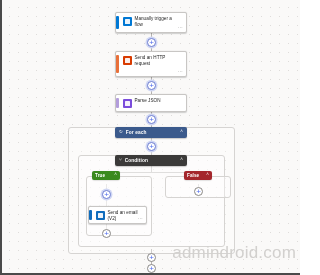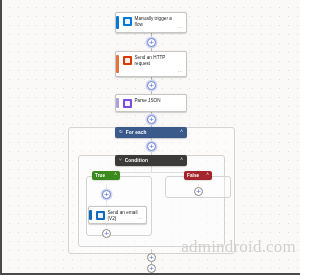--- a/index.html
+++ b/index.html
@@ -174,24 +174,24 @@
     border: 1px solid #d6d4d2;
     border-radius: 3px;
     background: rgba(255,255,255,0.34);
     box-sizing: border-box;
   }
 
   
   #watermark {
     position: absolute;
     right: 4px;
-    bottom: 16px;
+    bottom: 10px;
     font-size: 17px;
     color: #d2d0ce;
-    font-family: Liberation Serif, serif;
+    font-family: Liberation Sans, sans-serif;
     letter-spacing: 0.2px;
     white-space: nowrap;
   }
 </style>
 </head>
 <body>
 
 <div id="canvas">
 
   <div class="vline" style="left:149px; top:33px; height:18px;"></div>

